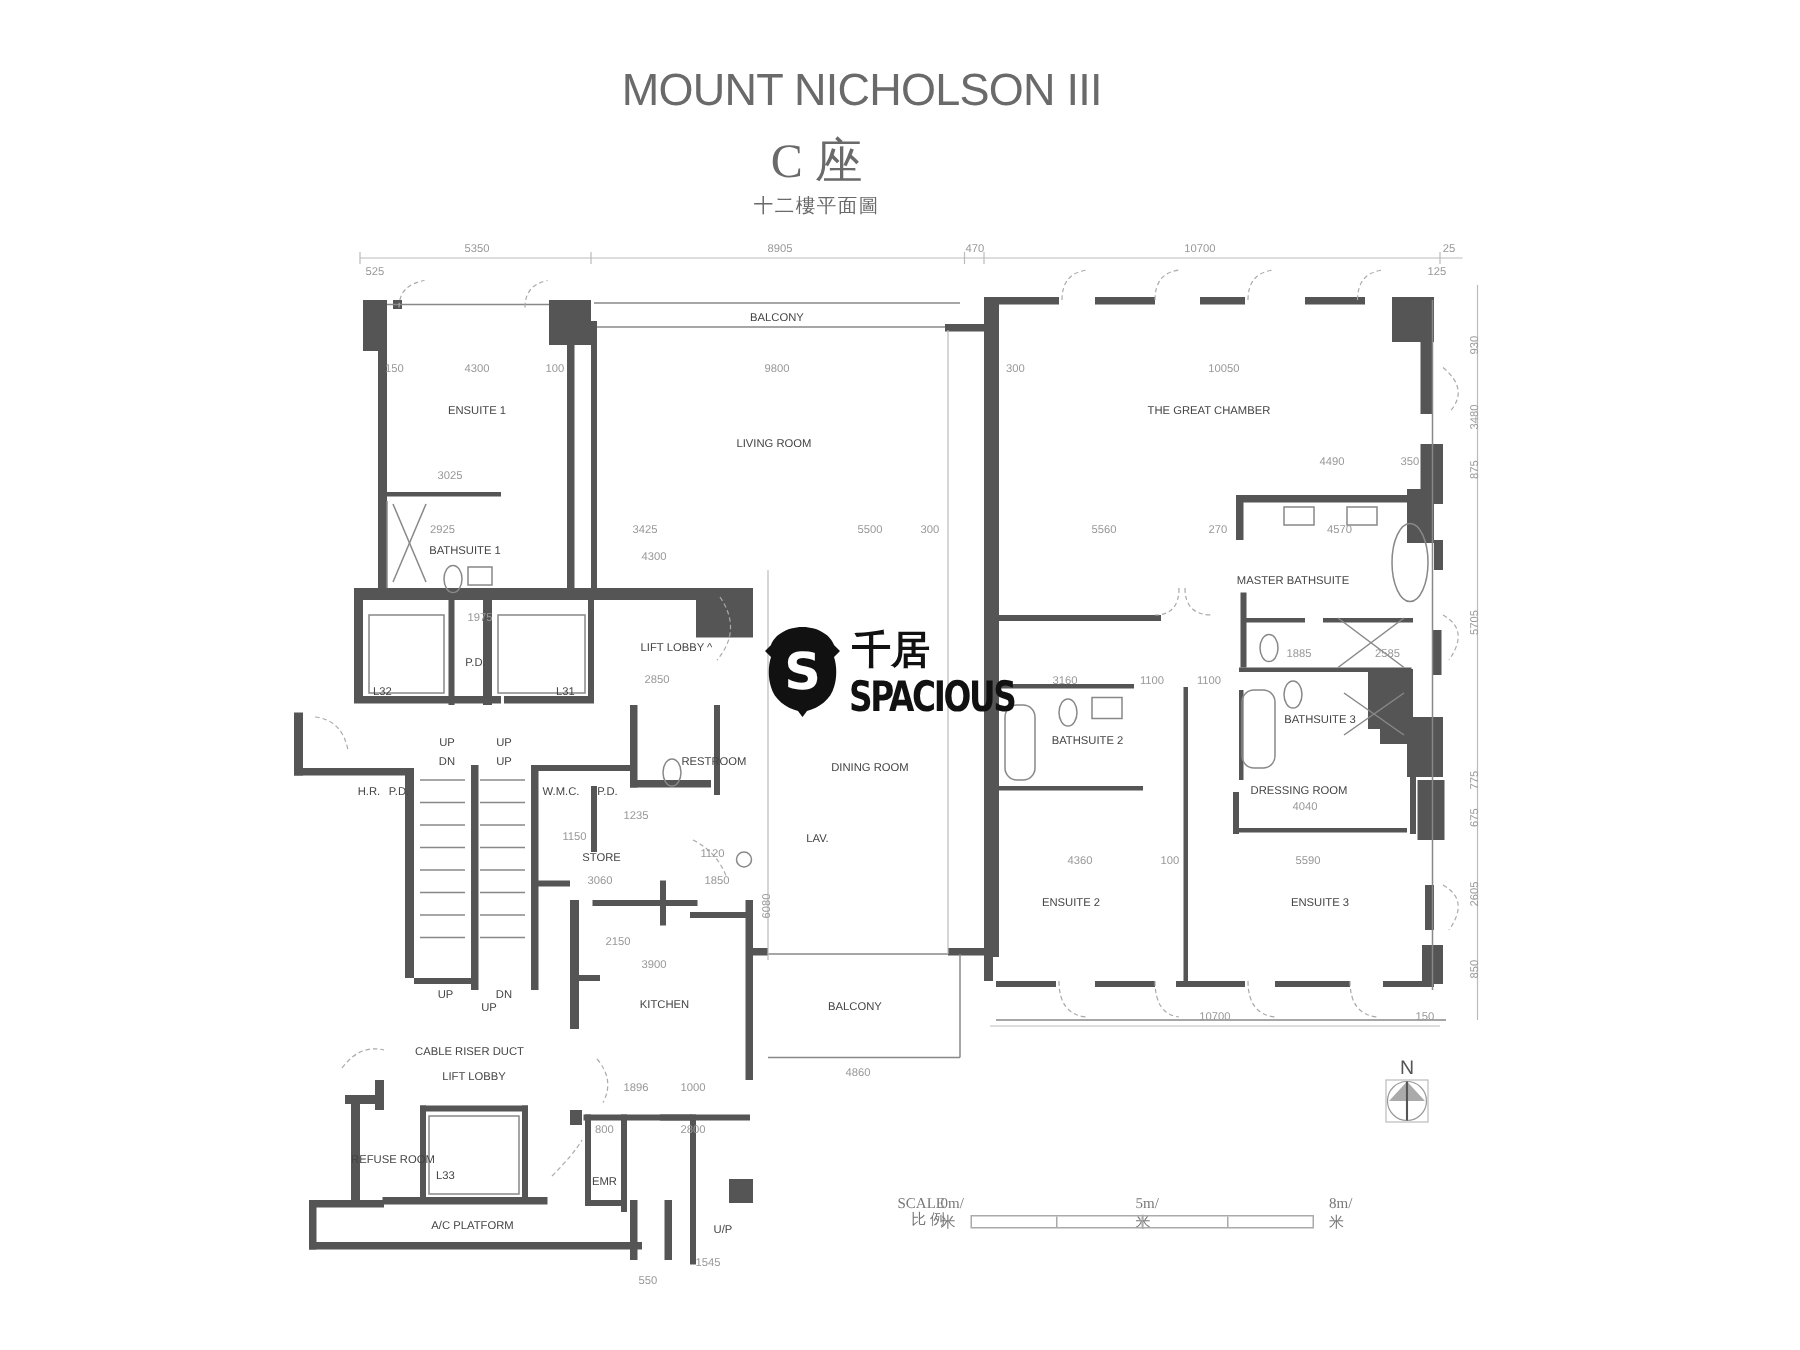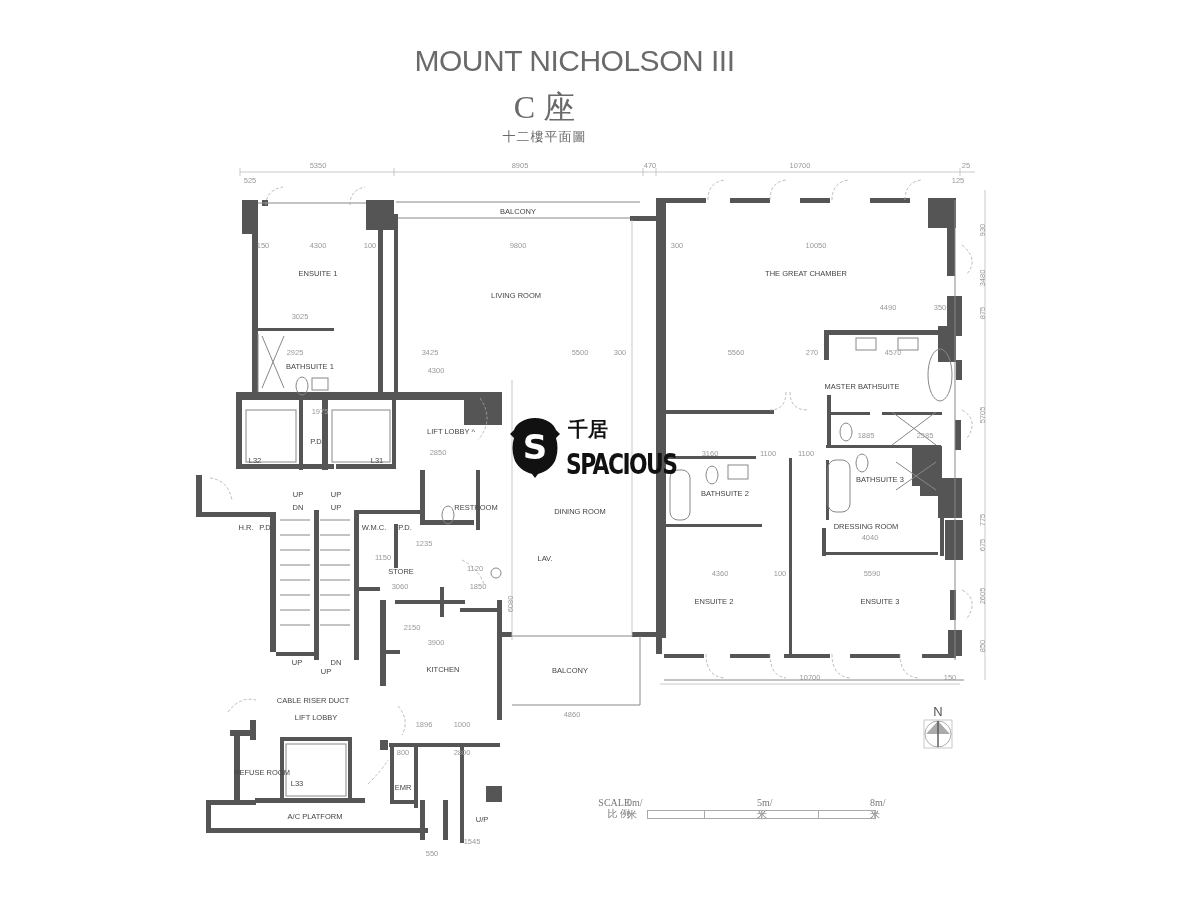--- a/index.html
+++ b/index.html
@@ -10,21 +10,21 @@
   .t3 { top:128px; font-size:13px; color:#6a6a6a; font-family:"Liberation Serif", serif; left:-30px; letter-spacing:1px; }
   svg#plan { position:absolute; left:0; top:0; }
   .wall { fill:#555; }
   .thin { stroke:#888; stroke-width:1; fill:none; }
   .dim { stroke:#bbb; stroke-width:0.8; fill:none; }
   .door { stroke:#aaa; stroke-width:0.8; fill:none; stroke-dasharray:3 2; }
   .rl { font-size:7.5px; fill:#444; font-family:"Liberation Sans", sans-serif; text-anchor:middle; }
   .dl { font-size:7.5px; fill:#999; font-family:"Liberation Sans", sans-serif; text-anchor:middle; }
   .logo { position:absolute; left:510px; top:416px; width:190px; height:70px; }
   .logo-mark { position:absolute; left:0; top:0; width:50px; height:62px; }
-  .logo-cn { position:absolute; left:58px; top:0; font-size:20px; font-weight:bold; color:#111; font-family:"DejaVu Sans", sans-serif; }
+  .logo-cn { position:absolute; left:58px; top:0; font-size:26px; font-weight:bold; color:#111; font-family:"DejaVu Sans", sans-serif; }
   .logo-en { position:absolute; left:56px; top:32px; font-size:28px; font-weight:bold; color:#111; font-family:"DejaVu Sans", sans-serif; letter-spacing:-2px; transform:scaleX(0.78); transform-origin:left; }
   .scale { position:absolute; left:590px; top:797px; font-family:"Liberation Serif", serif; font-size:10px; color:#777; }
   .scale .lbl { position:absolute; left:0; top:0; line-height:11px; width:40px;text-align:right; }
   .scale .tick { position:absolute; top:0; }
   .scale .bar { position:absolute; left:57px; top:13px; width:227px; height:7px; border:1px solid #aaa; display:flex; }
   .scale .bar span { flex:1; border-right:1px solid #aaa; }
   .scale .bar span:last-child { border-right:none; }
   .north { position:absolute; left:923px; top:704px; width:30px; height:48px; text-align:center; font-size:13px; color:#555; font-family:"Liberation Sans", sans-serif; }
 </style>
 </head>
@@ -366,20 +366,20 @@
   </svg>
 </div>
 
 <div class="scale">
   <div class="lbl">
     <div>SCALE</div>
     <div>比  例</div>
   </div>
   <div class="tick" style="left:37px;">0m/米</div>
   <div class="tick" style="left:167px;">5m/米</div>
-  <div class="tick" style="left:280px;">8m/米</div>
+  <div class="tick" style="left:296px;">8m/米</div>
   <div class="bar">
       <span></span>
       <span></span>
       <span></span>
       <span></span>
     </div>
 </div>
 
 </body></html>

